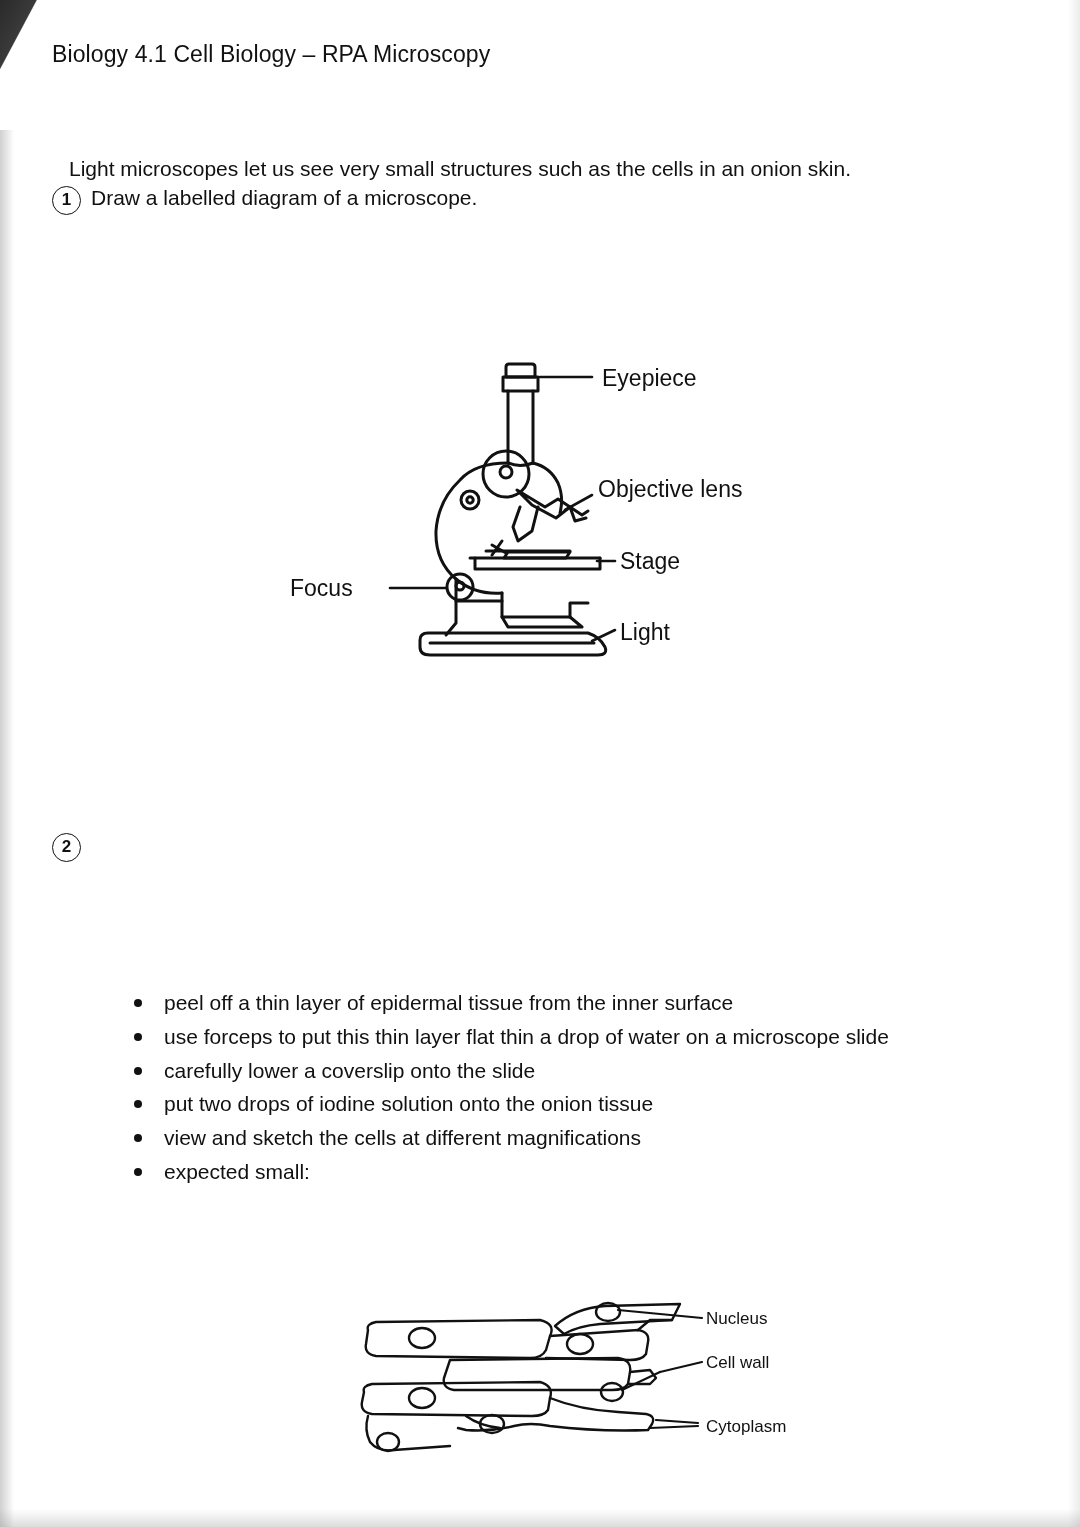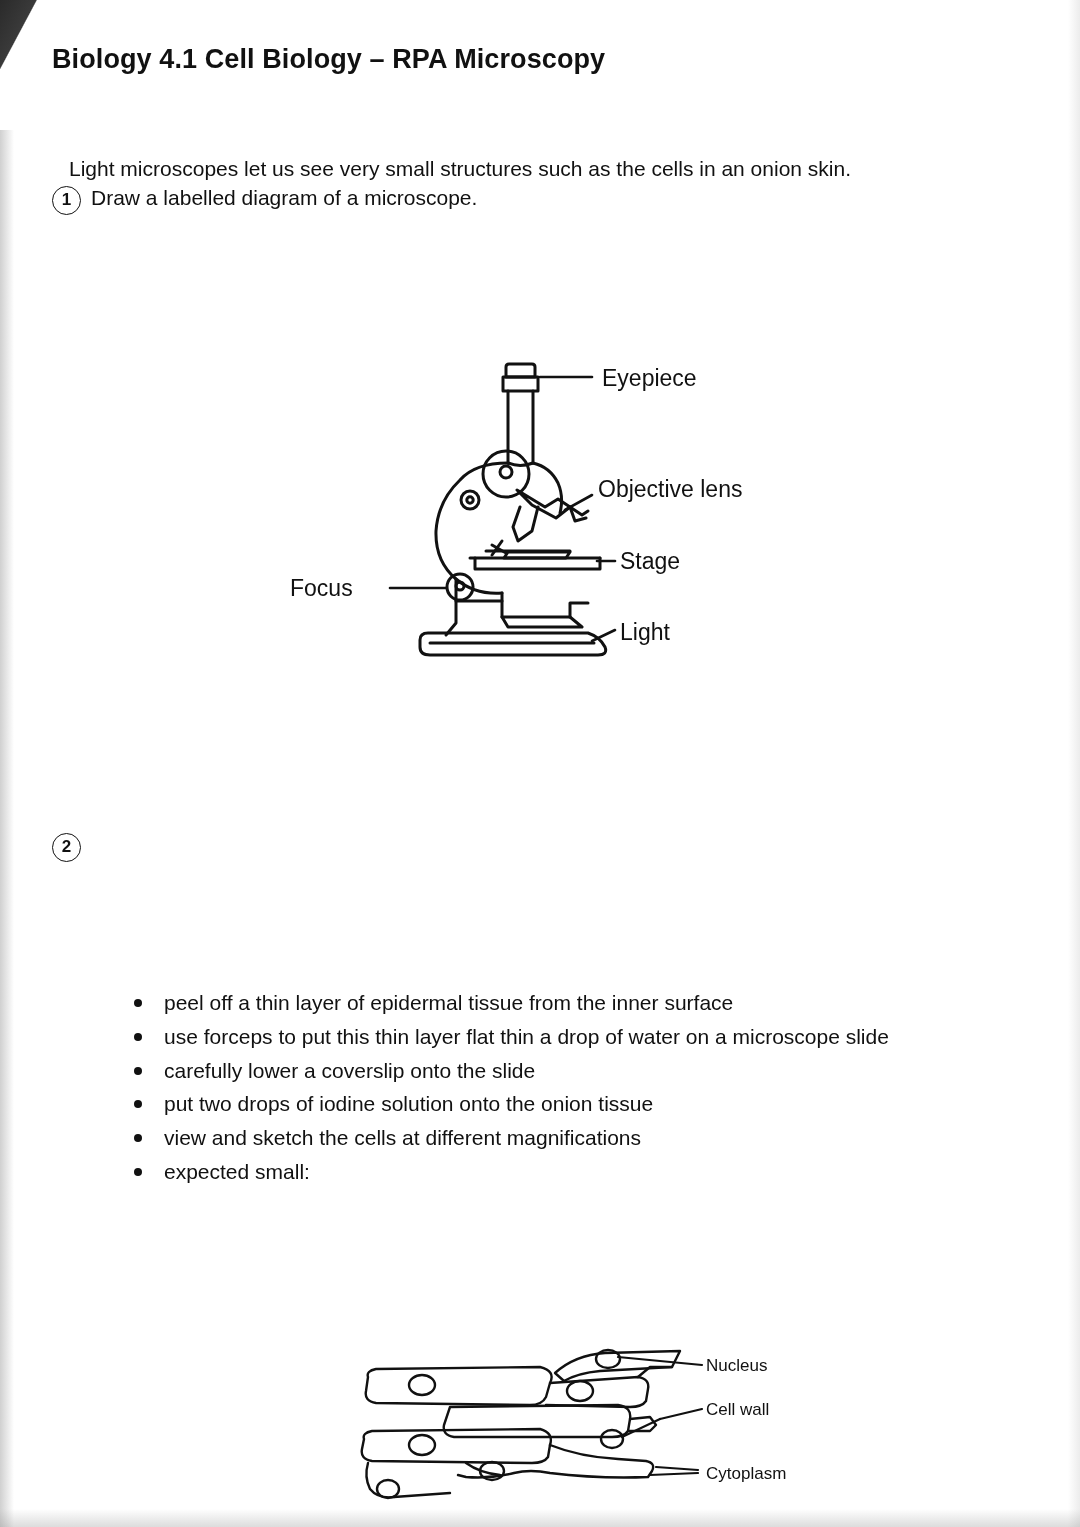--- a/index.html
+++ b/index.html
@@ -47,22 +47,22 @@
     top: 0;
     width: 12px;
     height: 1527px;
     background: linear-gradient(270deg, rgba(150,150,150,0.18), rgba(255,255,255,0));
   }
 
   .doc-title {
     position: absolute;
     left: 52px;
     top: 26px;
-    font-size: 27px;
-    font-weight: bold;
+    font-size: 23px;
+    font-weight: normal;
     letter-spacing: 0.1px;
     white-space: nowrap;
   }
 
   .intro-line {
     position: absolute;
     left: 69px;
     top: 136px;
     font-size: 21px;
     white-space: nowrap;
@@ -137,21 +137,21 @@
   .microscope-figure {
     position: absolute;
     left: 270px;
     top: 355px;
     width: 560px;
     height: 330px;
   }
   .onion-figure {
     position: absolute;
     left: 350px;
-    top: 1327px;
+    top: 1280px;
     width: 520px;
     height: 200px;
   }
 
   .fig-label {
     font-family: "Liberation Sans", sans-serif;
     fill: #111;
   }
 </style>
 </head>

